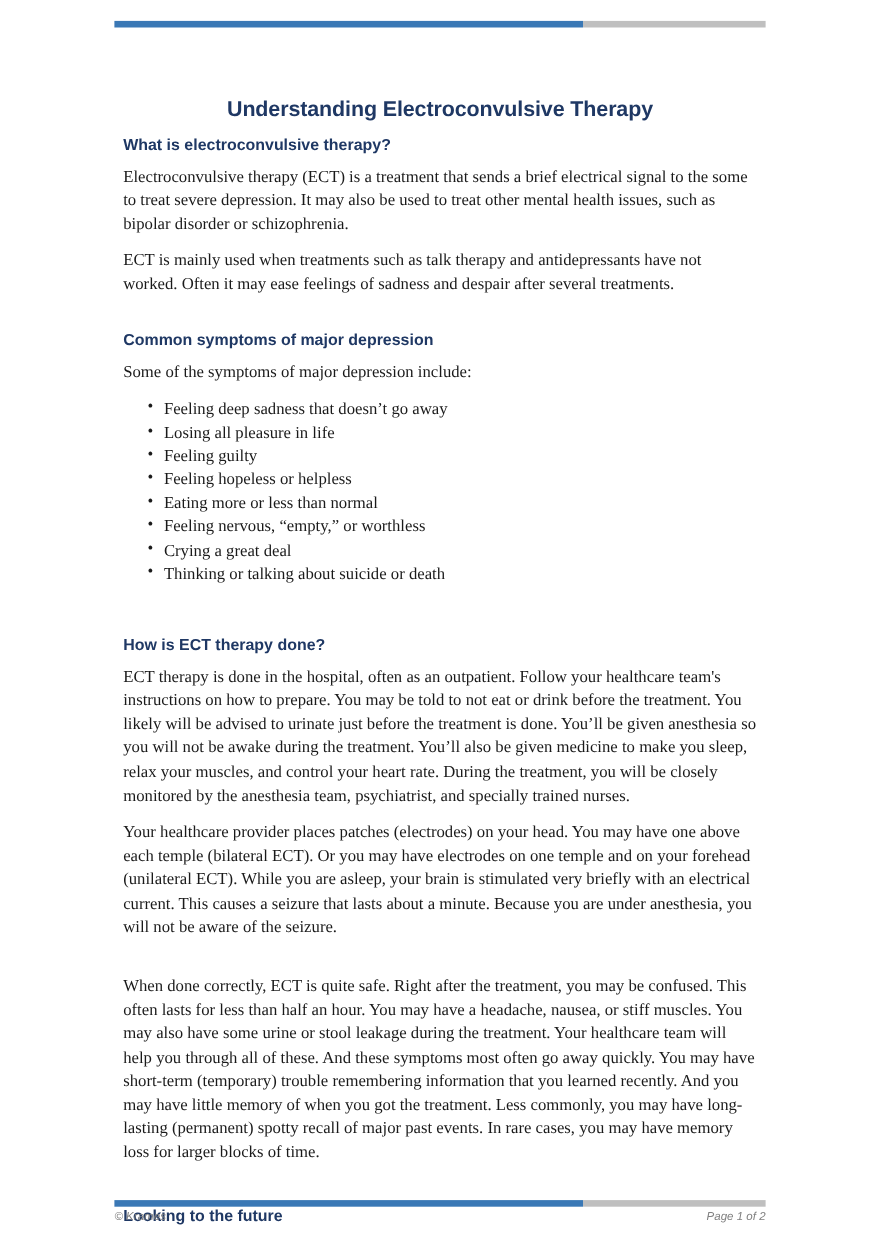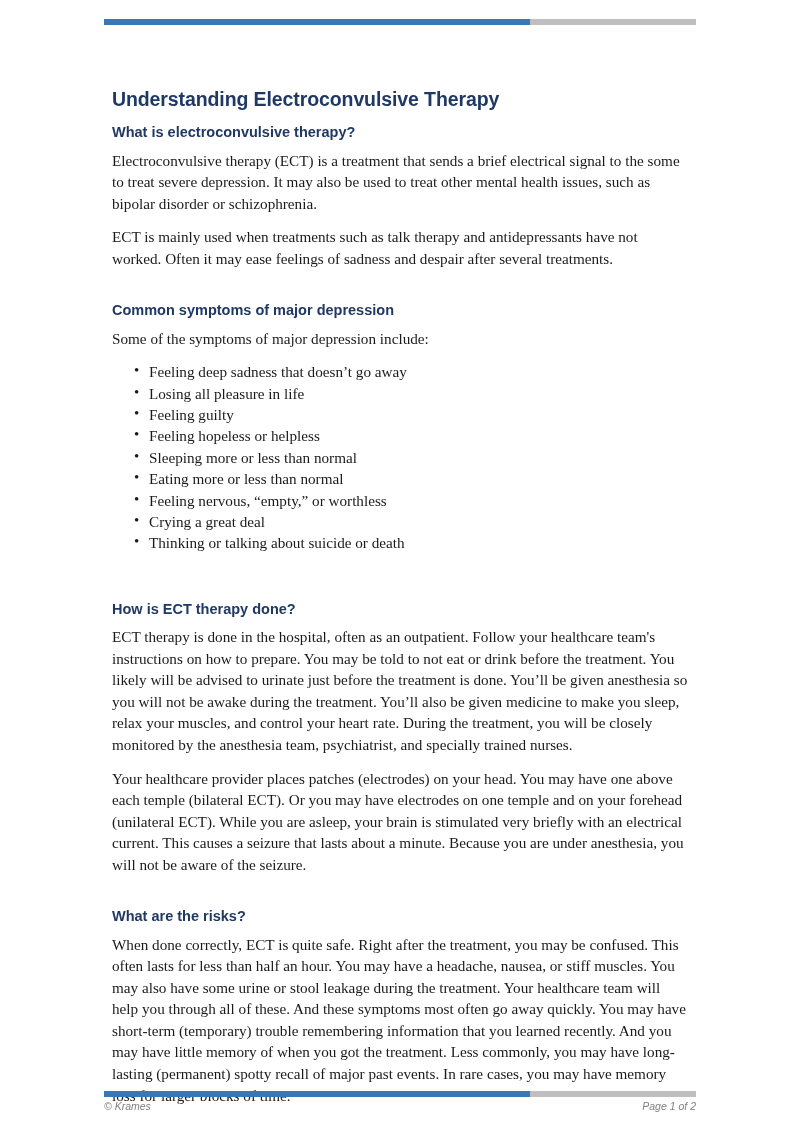--- a/index.html
+++ b/index.html
@@ -43,20 +43,21 @@
   }
 
   h1.doc-title {
     font-family: "Liberation Sans", sans-serif;
     font-size: 19.5px;
     font-weight: bold;
     color: #1f3864;
     margin: 0 0 12px 0;
     letter-spacing: -0.1px;
     line-height: 1.2;
+    text-align: center;
   }
 
   h2.section-heading {
     font-family: "Liberation Sans", sans-serif;
     font-size: 14.5px;
     font-weight: bold;
     color: #1f3864;
     margin: 0 0 8px 0;
     line-height: 1.25;
   }
@@ -127,36 +128,34 @@
 
   <div class="gap-md"></div>
 
   <h2 class="section-heading">Common symptoms of major depression</h2>
   <p class="body-text">Some of the symptoms of major depression include:</p>
   <ul class="symptom-list">
     <li>Feeling deep sadness that doesn’t go away</li>
     <li>Losing all pleasure in life</li>
     <li>Feeling guilty</li>
     <li>Feeling hopeless or helpless</li>
-    <li>Sleeping more or less than normal</li>
     <li>Eating more or less than normal</li>
     <li>Feeling nervous, “empty,” or worthless</li>
     <li>Crying a great deal</li>
     <li>Thinking or talking about suicide or death</li>
   </ul>
 
   <div class="gap-lg"></div>
 
   <h2 class="section-heading">How is ECT therapy done?</h2>
   <p class="body-text">ECT therapy is done in the hospital, often as an outpatient. Follow your healthcare team's instructions on how to prepare. You may be told to not eat or drink before the treatment. You likely will be advised to urinate just before the treatment is done. You’ll be given anesthesia so you will not be awake during the treatment. You’ll also be given medicine to make you sleep, relax your muscles, and control your heart rate. During the treatment, you will be closely monitored by the anesthesia team, psychiatrist, and specially trained nurses.</p>
   <p class="body-text">Your healthcare provider places patches (electrodes) on your head. You may have one above each temple (bilateral ECT). Or you may have electrodes on one temple and on your forehead (unilateral ECT). While you are asleep, your brain is stimulated very briefly with an electrical current. This causes a seizure that lasts about a minute. Because you are under anesthesia, you will not be aware of the seizure.</p>
 
   <div class="gap-md"></div>
 
-  <h2 class="section-heading">What are the risks?</h2>
   <p class="body-text">When done correctly, ECT is quite safe. Right after the treatment, you may be confused. This often lasts for less than half an hour. You may have a headache, nausea, or stiff muscles. You may also have some urine or stool leakage during the treatment. Your healthcare team will help you through all of these. And these symptoms most often go away quickly. You may have short-term (temporary) trouble remembering information that you learned recently. And you may have little memory of when you got the treatment. Less commonly, you may have long-lasting (permanent) spotty recall of major past events. In rare cases, you may have memory loss for larger blocks of time.</p>
 
   <div class="gap-lg"></div>
 
   <h2 class="section-heading">Looking to the future</h2>
 
 </div>
 
 <div class="rule-wrap bottom">
   <div class="rule-blue" style="width: 72%;"></div>

